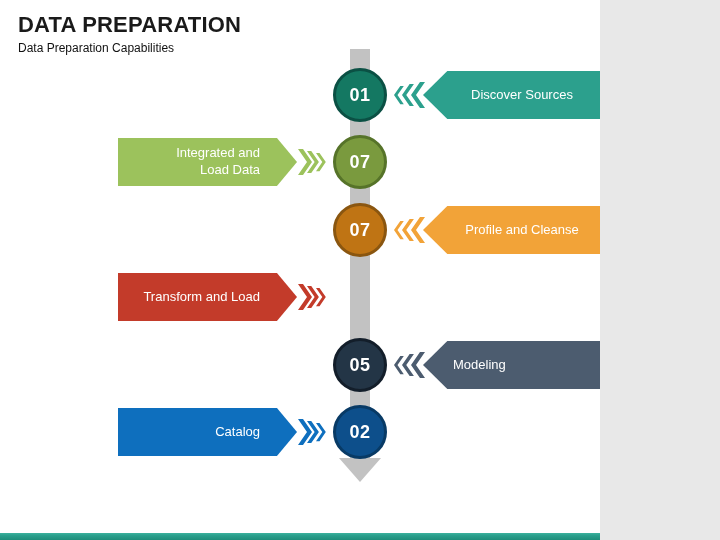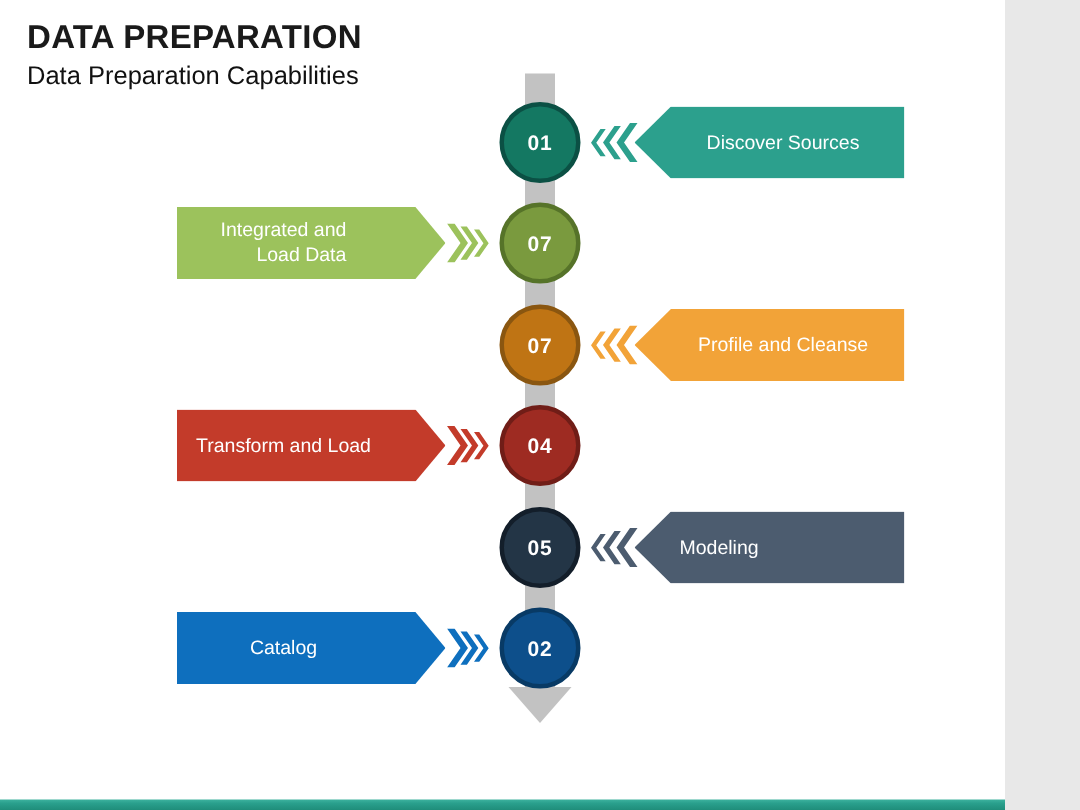--- a/index.html
+++ b/index.html
@@ -1,29 +1,29 @@
 <!DOCTYPE html>
 <html><head>
 <meta charset="utf-8">
 <style>
   html,body{margin:0;padding:0;}
   body{font-family:"Liberation Sans",sans-serif;background:#e8e8e8;}
   #slide{
-    position:relative;width:670px;height:540px;background:var(--background,#fff);
+    position:relative;width:600px;height:540px;background:var(--background,#fff);
     overflow:hidden;
   }
   
   .slide-title{
     position:absolute;left:18px;top:12px;
     font-size:22px;font-weight:700;color:var(--title-color,#1a1a1a);
     letter-spacing:0.2px;
   }
   .slide-subtitle{
     position:absolute;left:18px;top:41px;
-    font-size:17px;font-weight:400;color:#111;
+    font-size:12px;font-weight:400;color:#111;
   }
   
   .timeline-bar{
     position:absolute;left:350px;top:49px;width:20px;height:411px;
     background:var(--timeline-color,#c2c2c2);
   }
   .timeline-arrow{
     position:absolute;left:339px;top:458px;width:0;height:0;
     border-left:21px solid transparent;border-right:21px solid transparent;
     border-top:24px solid var(--timeline-color,#c2c2c2);
@@ -40,41 +40,41 @@
     color:#fff;font-size:13px;line-height:1.3;
   }
   .side-right .banner{
     left:423px;width:180px;
     clip-path:polygon(0 50%,13.5% 0,100% 0,100% 100%,13.5% 100%);
     justify-content:flex-start;text-align:left;padding-left:30px;
   }
   .side-left .banner{
     left:118px;width:179px;
     clip-path:polygon(0 0,88.8% 0,100% 50%,88.8% 100%,0 100%);
-    justify-content:center;text-align:right;padding-right:37px;
+    justify-content:flex-end;text-align:right;padding-right:37px;
   }
   .banner-text{display:flex;flex-direction:column;}
   .side-left .banner-text{align-items:flex-end;}
   .side-right .banner-text{align-items:flex-start;}
   .step-0 .banner-text,.step-2 .banner-text{width:100%;align-items:center;text-align:right;padding-right:12px;}
 
   .chevrons{
     position:absolute;top:50%;transform:translateY(-50%);
     width:32px;height:26px;color:var(--banner,#888);
   }
   .side-right .chevrons{left:394px;}
   .side-left .chevrons{left:298px;}
 
   .circle{
     position:absolute;left:333px;top:50%;transform:translateY(-50%);
     width:54px;height:54px;border-radius:50%;box-sizing:border-box;
     background:var(--cfill,#555);border:3px solid var(--cborder,#333);
     display:flex;align-items:center;justify-content:center;
   }
-  .num{color:#fff;font-size:14px;font-weight:700;letter-spacing:0.5px;}
+  .num{color:#fff;font-size:18px;font-weight:700;letter-spacing:0.5px;}
 
   
   .footer-bar{
     position:absolute;left:0;top:533px;width:720px;height:7px;
     background:linear-gradient(180deg,#3db29e 0%,var(--footer-bar-color,#2aa08d) 35%,#1f8d7a 100%);
   }
 </style>
 </head>
 <body>
 
@@ -142,23 +142,20 @@
       <div class="banner-text">
         <span>Transform and Load</span>
         <span></span>
       </div>
     </div>
     <svg class="chevrons" viewBox="0 0 32 26">
       <path fill="currentColor" d="M0 0 H5 L14 13 L5 26 H0 L9 13 Z"></path>
       <path fill="currentColor" transform="translate(9,2) scale(0.85)" d="M0 0 H5 L14 13 L5 26 H0 L9 13 Z"></path>
       <path fill="currentColor" transform="translate(18,4) scale(0.7)" d="M0 0 H5 L14 13 L5 26 H0 L9 13 Z"></path>
     </svg>
-    <div class="circle">
-      <span class="num">04</span>
-    </div>
   </div>
 
   <div class="row side-right step-4" style="--banner: #4c5c6f; --cfill: #233546; --cborder: #131e2a;">
     <div class="banner">
       <div class="banner-text">
         <span>Modeling</span>
       </div>
     </div>
     <svg class="chevrons" viewBox="0 0 32 26">
       <path fill="currentColor" transform="translate(0,4) scale(0.7)" d="M9 0 H14 L5 13 L14 26 H9 L0 13 Z"></path>

